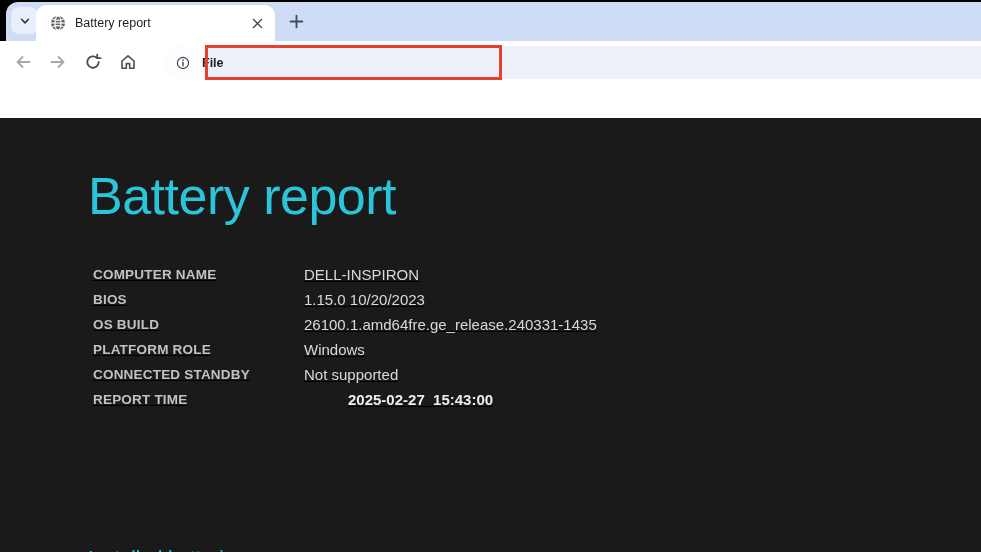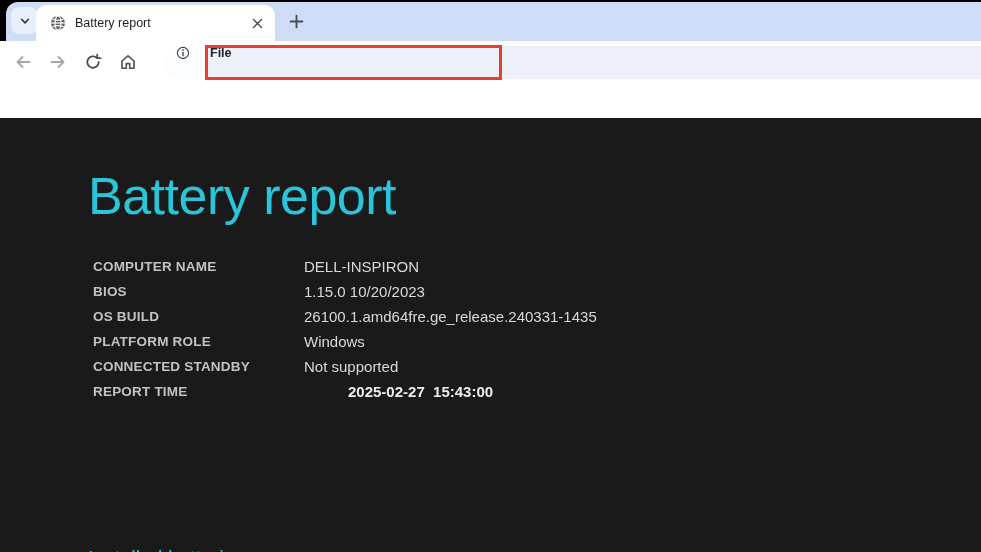--- a/index.html
+++ b/index.html
@@ -47,39 +47,39 @@
   .nav-forward { left:48px; }
   .nav-reload  { left:83px; }
   .nav-home    { left:118px; }
   .omnibox {
     position:absolute; left:165px; top:5px; right:0; height:33px;
     background:#eef1f9; border-radius:16.5px 0 0 16.5px;
   }
   .file-chip {
     position:absolute; left:0; top:0; width:43px; height:33px;
     background:#fcfdff; border-radius:16.5px 0 0 16.5px;
-    display:flex; padding-left:11px; gap:20px; cursor:pointer;
+    display:flex; align-items:center; padding-left:11px; gap:12px; cursor:pointer;
   }
   .file-chip-label { font-size:12.5px; font-weight:600; color:#202124; }
   .url-text {
     position:absolute; left:57px; top:0; height:33px; line-height:33px;
     font-size:14px; color:#1d1d1f; white-space:nowrap; cursor:text;
   }
   .url-highlight {
     position:absolute; left:205px; top:4px; width:297px; height:35px;
     border:3px solid #e8402f; pointer-events:none; z-index:5;
   }
   
   .content { position:absolute; top:118px; left:0; right:0; bottom:0; background:#1a1a1a; }
   .report-title {
     position:absolute; left:88px; top:48px;
     font-size:52px; font-weight:300; letter-spacing:-0.5px;
     color:#2bc5da; white-space:nowrap;
   }
-  .info-table { position:absolute; left:93px; top:136px; }
+  .info-table { position:absolute; left:93px; top:144px;text-decoration:underline; }
   .info-row { display:flex; height:25px; line-height:25px; }
   .info-label {
     width:211px; font-size:13.5px; font-weight:700;
     color:#c2c2c2; letter-spacing:0.2px; white-space:pre;
   }
   .info-value { font-size:15px; color:#d9d9d9; white-space:pre; }
   .info-value.bold { font-weight:700; color:#ededed;margin-left:44px; }
   .next-section-title {
     position:absolute; left:88px; top:429px;
     font-size:20px; font-weight:400; color:#2bc5da; white-space:nowrap;

